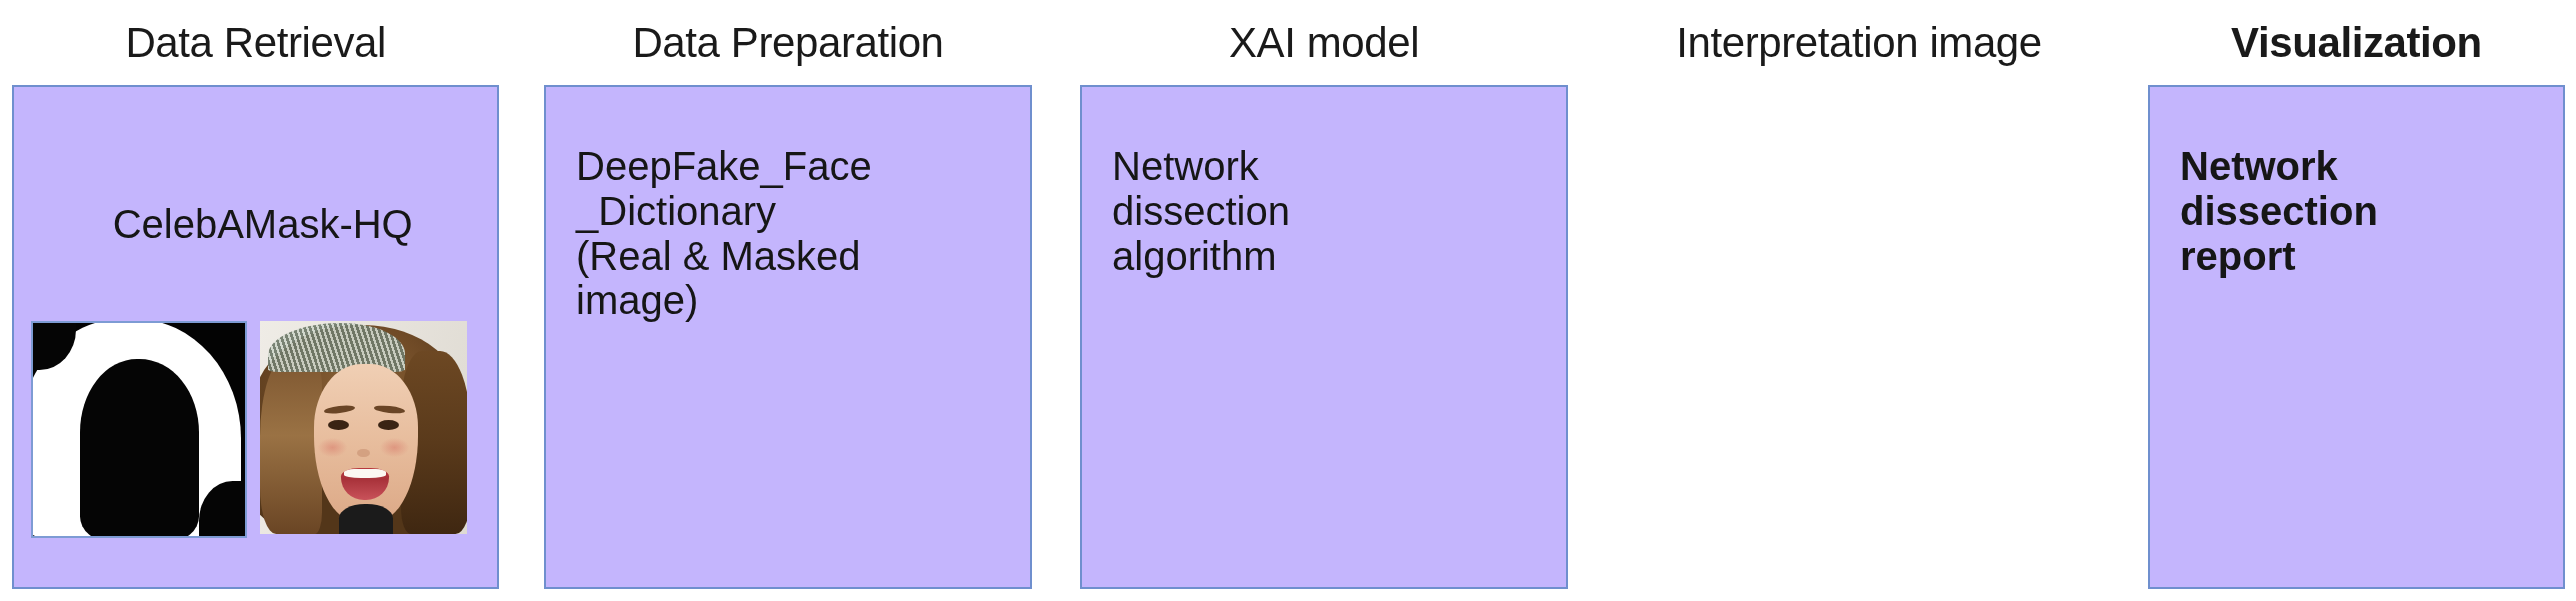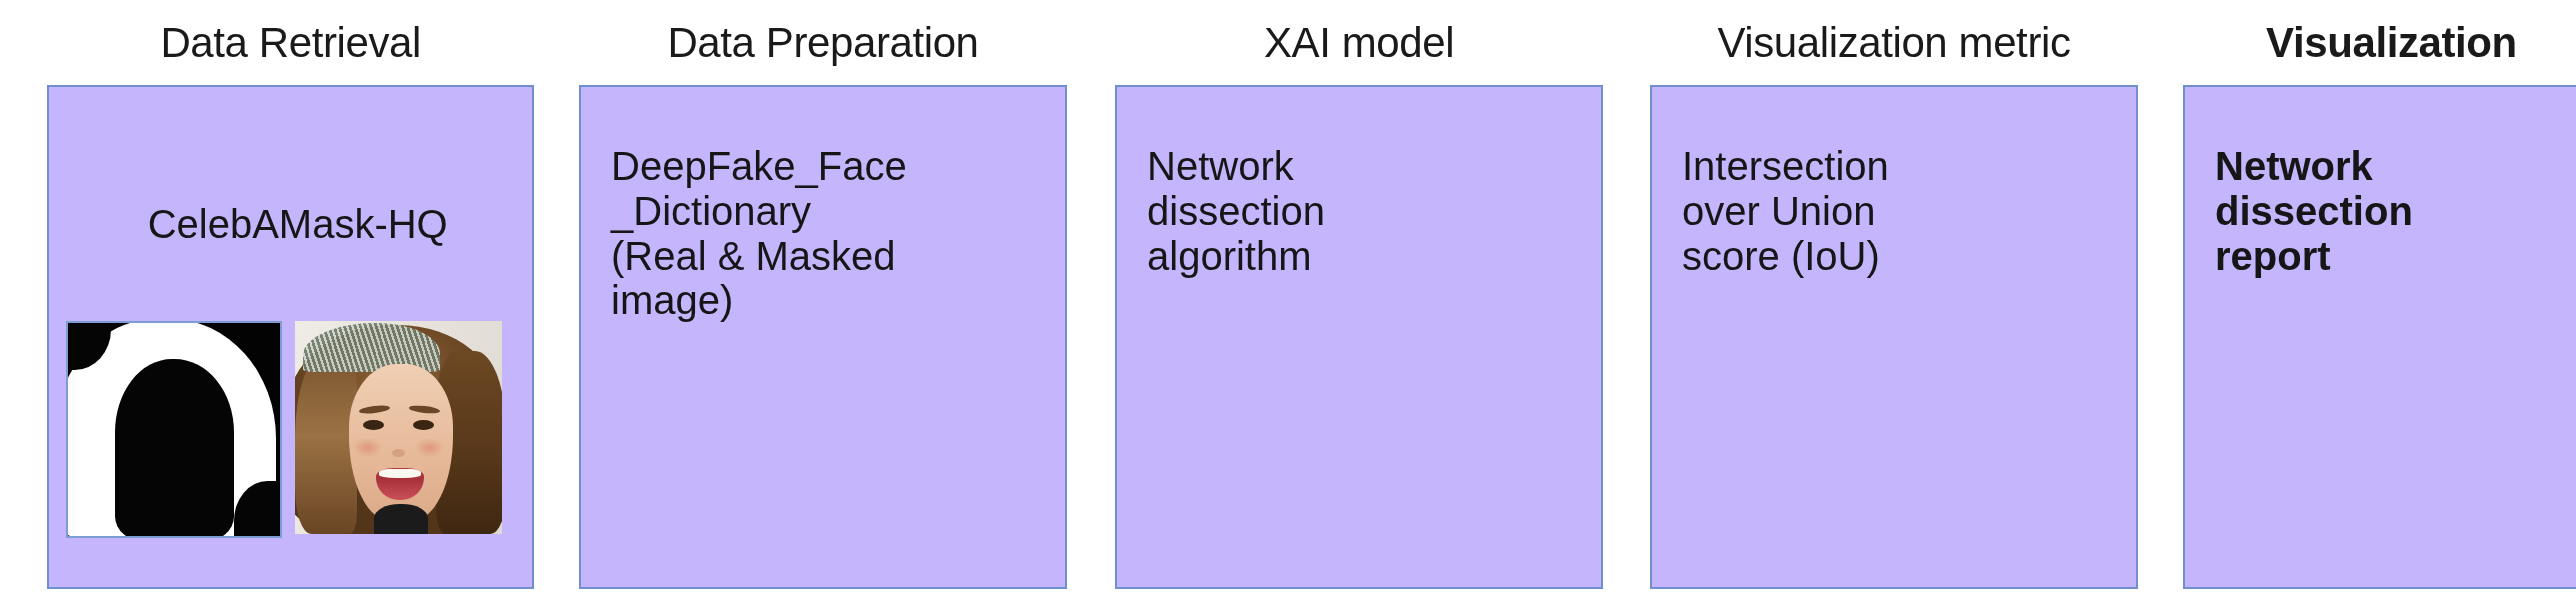--- a/index.html
+++ b/index.html
@@ -20,21 +20,20 @@
     height: 601px;
     background: #ffffff;
   }
 
   .stage {
     position: absolute;
     top: 0;
     height: 601px;
     display: flex;
     flex-direction: column;
-    margin-left: 35px;
   }
 
   .stage-title {
     height: 85px;
     line-height: 85px;
     text-align: center;
     font-size: 42px;
     color: #1a1a1a;
     font-family: "Liberation Sans", sans-serif;
     white-space: nowrap;
@@ -316,26 +315,21 @@
   <div class="stage" style="left:1080px; width:488px;border-radius:20px;">
     <div class="stage-title">XAI model</div>
     <div class="stage-box">
       <div class="box-text" style="top:57px;">Network
 dissection
 algorithm</div>
     </div>
   </div>
 
   <div class="stage" style="left:1615px; width:488px;">
-    <div class="stage-title">Visualization metric</div>
-    <div class="stage-box">
-      <div class="box-text" style="top:57px;">Intersection
-over Union
-score (IoU)</div>
-    </div>
+    <div class="stage-title">Interpretation image</div>
   </div>
 
   <div class="stage" style="left:2148px; width:417px;font-weight:bold;">
     <div class="stage-title">Visualization</div>
     <div class="stage-box">
       <div class="box-text" style="top:57px;">Network
 dissection
 report</div>
     </div>
   </div>

